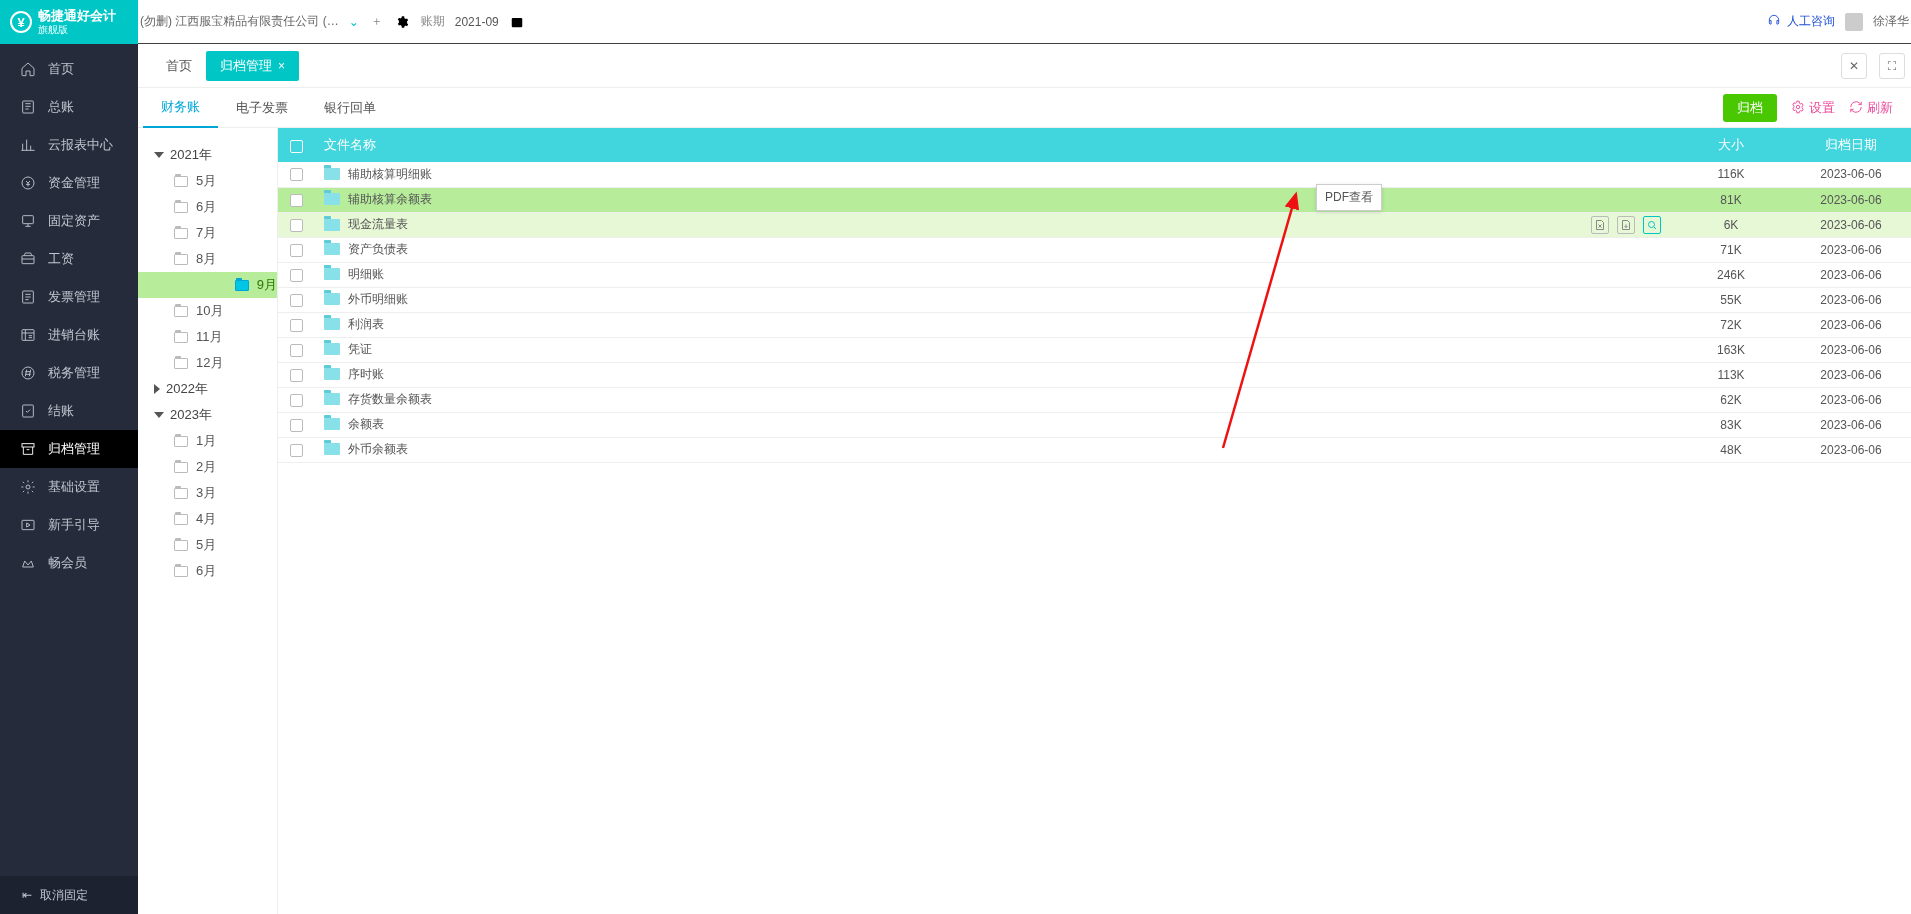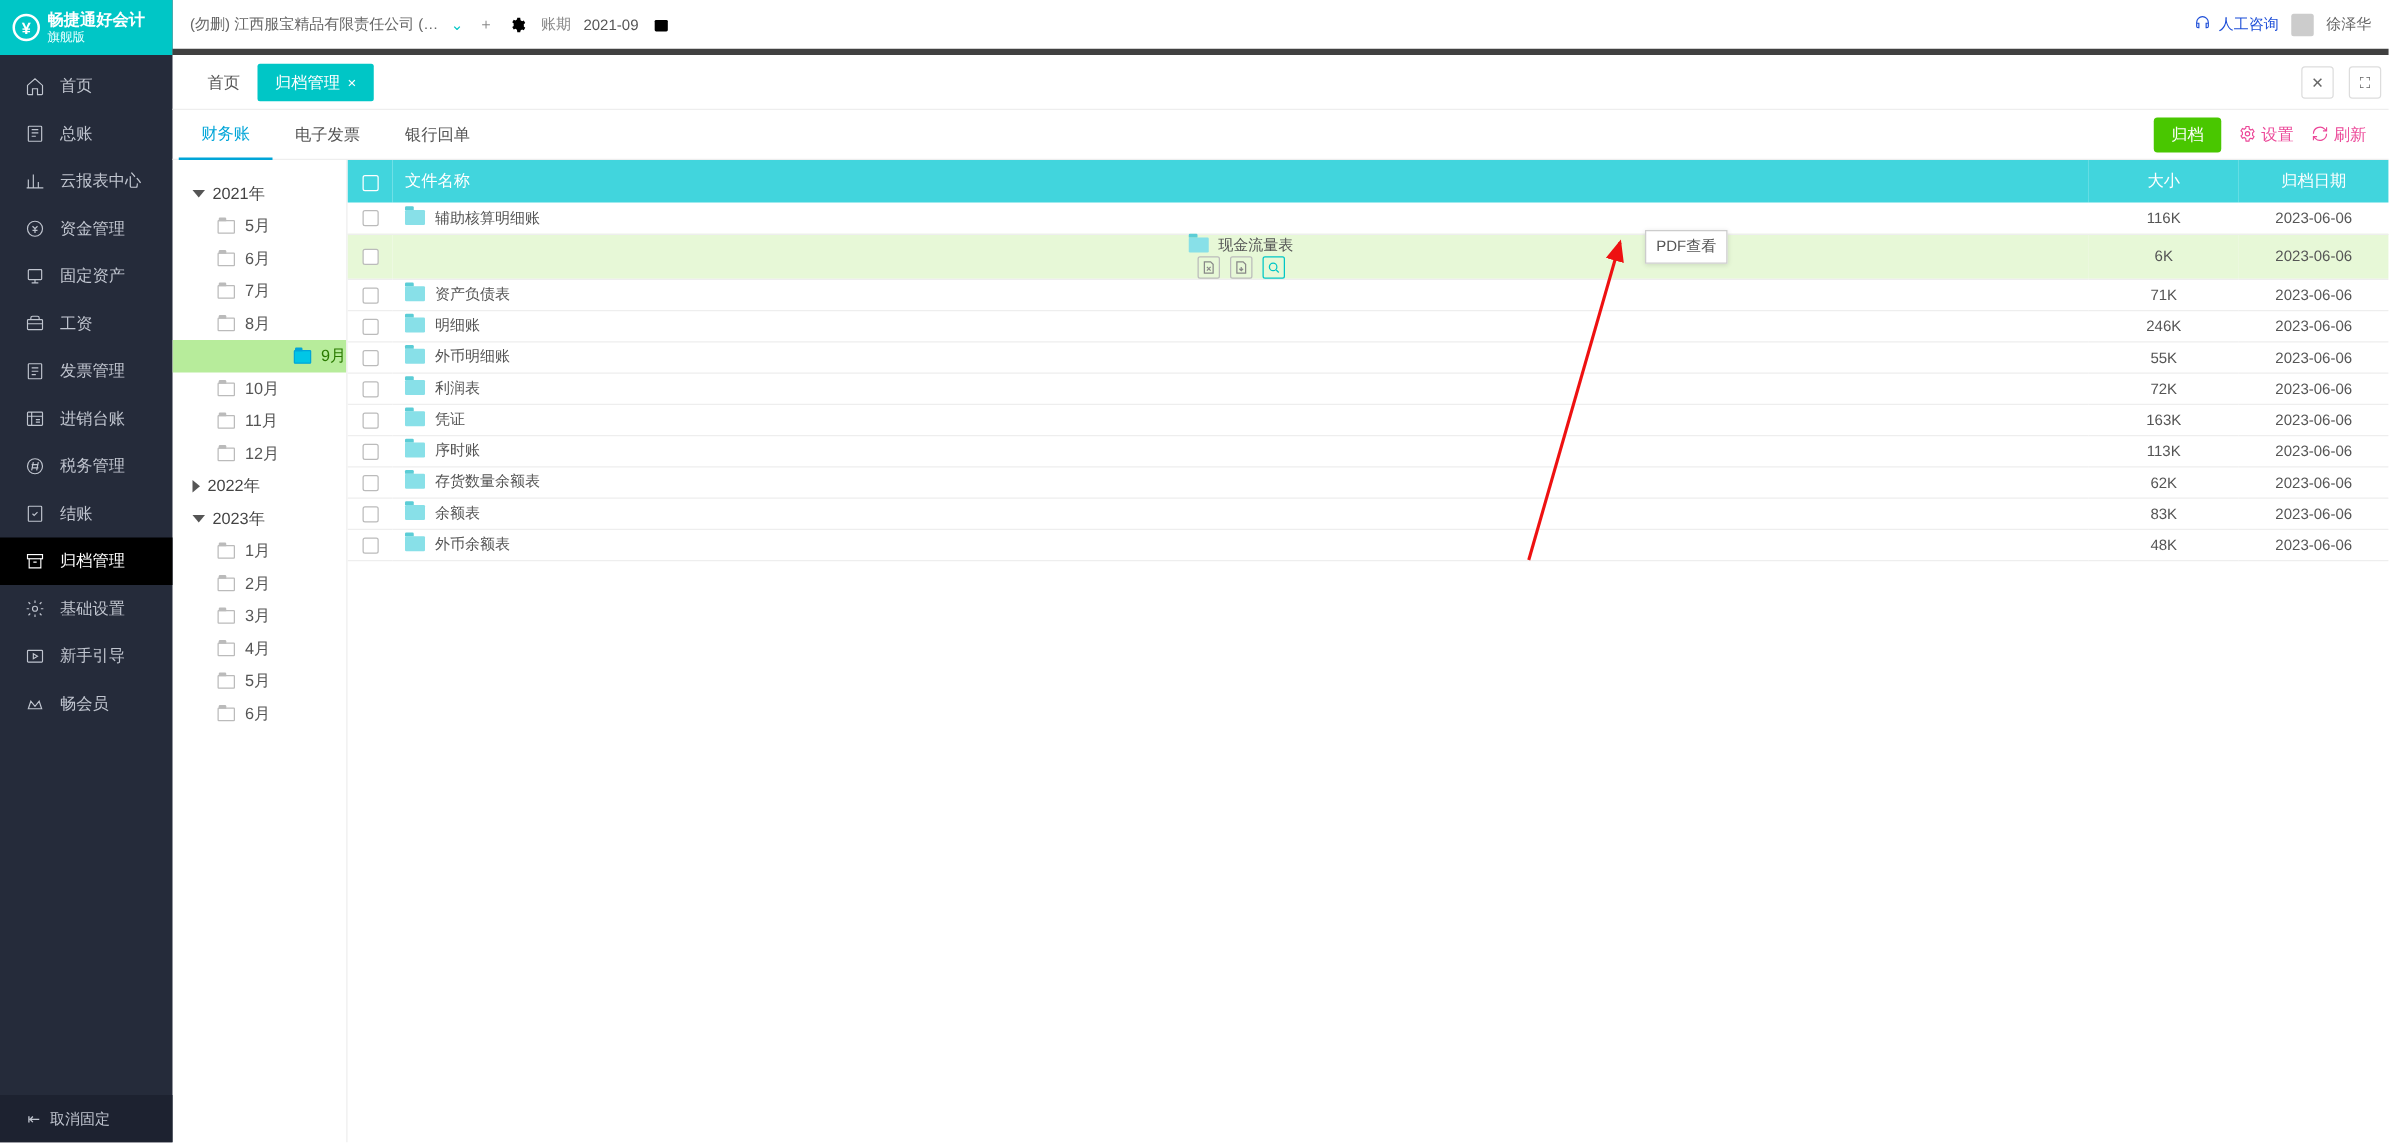--- a/index.html
+++ b/index.html
@@ -16,21 +16,21 @@
 .nav-item { display: flex; align-items: center; gap: 12px; height: 38px; padding-left: 20px; cursor: pointer; font-size: 13px; }
 .nav-item.active { background: #000; color: #fff; }
 .nav-item .ic { width: 16px; height: 16px; display: inline-flex; align-items: center; justify-content: center; }
 .nav-item .ic svg { stroke: currentColor; fill: none; stroke-width: 1.4; }
 .sidebar-footer { height: 38px; display: flex; align-items: center; padding-left: 22px; gap: 8px; background: #1d2230; color: #c0c5cf; font-size: 12px; }
 
 
 .main { flex: 1; display: flex; flex-direction: column; min-width: 0; }
 
 
-.topbar { height: 44px; display: flex; align-items: center; gap: 10px; padding: 0 14px; border-bottom: 5px solid #404040; }
+.topbar { height: 44px; display: flex; align-items: center; gap: 10px; padding: 0 2px; border-bottom: 1px solid #404040; }
 .org-name { color: #666; max-width: 200px; white-space: nowrap; overflow: hidden; text-overflow: ellipsis; }
 .sel-caret { color: #00c6c6; }
 .top-ic { width: 16px; height: 16px; display: inline-flex; align-items: center; justify-content: center; color: #888; cursor: pointer; }
 .top-label { color: #888; }
 .period { color: #555; }
 .cal-ic { color: #00c6c6; }
 .topbar .spacer { flex: 1; }
 .consult { display: flex; align-items: flex-start; gap: 6px; color: #1d4ed8; cursor: pointer; }
 .avatar { width: 18px; height: 18px; background: #ccc; border-radius: 2px; display: inline-block; }
 .username { color: #666; }
@@ -413,24 +413,33 @@
         <tbody id="tbody">
             <tr>
               <td class="center"><span class="chk"></span></td>
               <td><span class="fname">
                   <span class="fold-ic2"></span>
                   <span>辅助核算明细账</span>
                 </span></td>
               <td class="center">116K</td>
               <td class="center">2023-06-06</td>
             </tr>
+            <tr class="selected">
+              <td class="center"><span class="chk"></span></td>
+              <td><span class="fname">
+                  <span class="fold-ic2"></span>
+                  <span>辅助核算余额表</span>
+                </span></td>
+              <td class="center">81K</td>
+              <td class="center">2023-06-06</td>
+            </tr>
             <tr class="hover">
               <td class="center"><span class="chk"></span></td>
               <td>
-                <div style="display:flex;align-items:center;flex-direction:column;">
+                <div style="display:flex;align-items:center;">
                   <span class="fname">
                     <span class="fold-ic2"></span>
                     <span>现金流量表</span>
                   </span>
                   <span style="flex:1"></span>
                   <span class="row-actions">
                     <span class="ric">
                       <svg width="12" height="12" viewBox="0 0 24 24" fill="none" stroke="currentColor" stroke-width="2">
                         <path d="M5 3h10l4 4v14H5z"></path>
                         <path d="M9 11l6 6M15 11l-6 6"></path>

